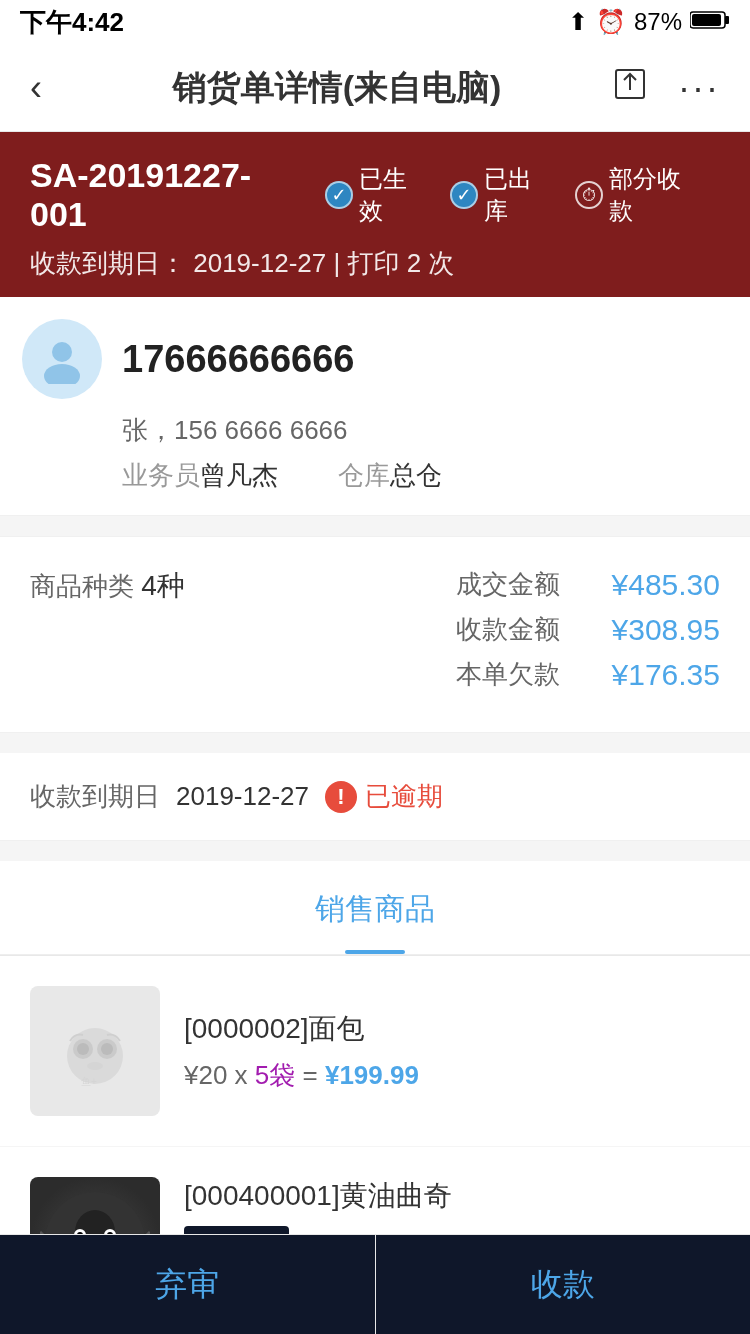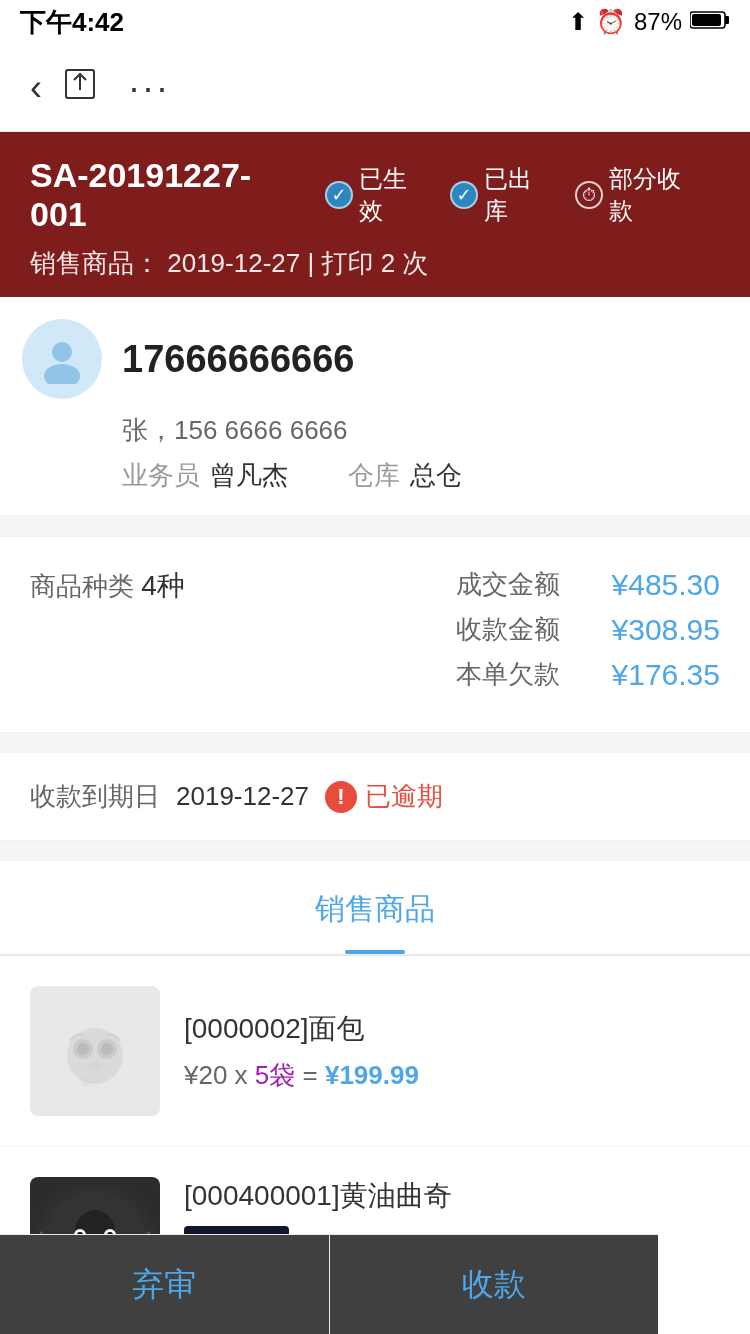--- a/index.html
+++ b/index.html
@@ -145,21 +145,20 @@
     }
     .customer-meta {
       display: flex;
       font-size: 26px;
       color: #666;
       margin-left: 100px;
     }
     .meta-item {
       display: flex;
       align-items: center;
-      gap: 10px;
       margin-right: 60px;
     }
     .meta-label { color: #999; }
     .meta-value { color: #333; }
 
     
     .stats-section {
       background: #fff;
       padding: 30px;
       margin-top: 20px;
@@ -302,23 +301,23 @@
       color: #666;
     }
     .product-price .qty { color: #a21caf; }
     .product-price .total { color: #4da6e8; font-weight: 600; }
 
     
     .bottom-bar {
       position: fixed;
       bottom: 0;
       left: 0;
-      width: 658px;
+      width: 750px;
       height: 100px;
-      background: #404040;
+      background: #0f172a;
       border-top: 1px solid #e8e8e8;
       display: flex;
     }
     .bottom-btn {
       flex: 1;
       display: flex;
       align-items: center;
       justify-content: center;
       font-size: 32px;
       cursor: pointer;
@@ -357,20 +356,21 @@
           <rect x="0" y="2" width="35" height="16" rx="3" ry="3" fill="none" stroke="#000" stroke-width="1.5"></rect>
           <rect x="35" y="6" width="4" height="8" rx="1" fill="#000"></rect>
           <rect x="2" y="4" width="29" height="12" rx="2" fill="#000"></rect>
         </svg>
     </span>
   </div>
 </div>
 
 <div class="nav-bar">
   <div class="nav-back">‹</div>
+  <div class="nav-title">销货单详情(来自电脑)</div>
   <div class="nav-actions">
     <span>
       <svg width="36" height="36" viewBox="0 0 36 36" fill="none" stroke="#333" stroke-width="2">
         <rect x="4" y="4" width="28" height="28" rx="2"></rect>
         <polyline points="12,14 18,8 24,14"></polyline>
         <line x1="18" y1="8" x2="18" y2="24"></line>
       </svg>
     </span>
     <span style="font-size:36px;letter-spacing:2px;color:#333">···</span>
   </div>
@@ -386,21 +386,21 @@
     <span class="status-badge">
       <span class="check-icon">✓</span>
       <span>已出库</span>
     </span>
     <span class="status-badge">
       <span class="clock-icon">⏱</span>
       <span>部分收款</span>
     </span>
   </div>
   <div class="header-date-row">
-    <span>销售商品：</span>
+    <span>收款到期日：</span>
     <span>2019-12-27</span>
     <span> | 打印 2 次</span>
   </div>
 </div>
 
 <div class="customer-section">
   <div class="customer-row">
     <div class="avatar">
       <svg viewBox="0 0 50 50" fill="none" xmlns="http://www.w3.org/2000/svg">
         <circle cx="25" cy="18" r="10" fill="#90c4e8"></circle>

